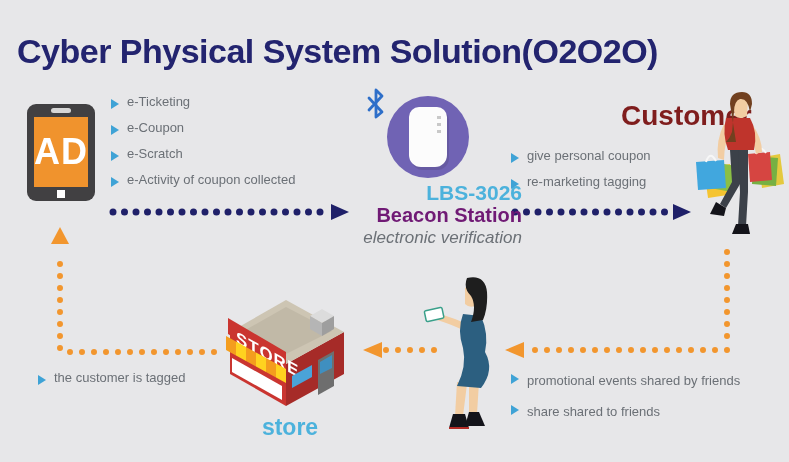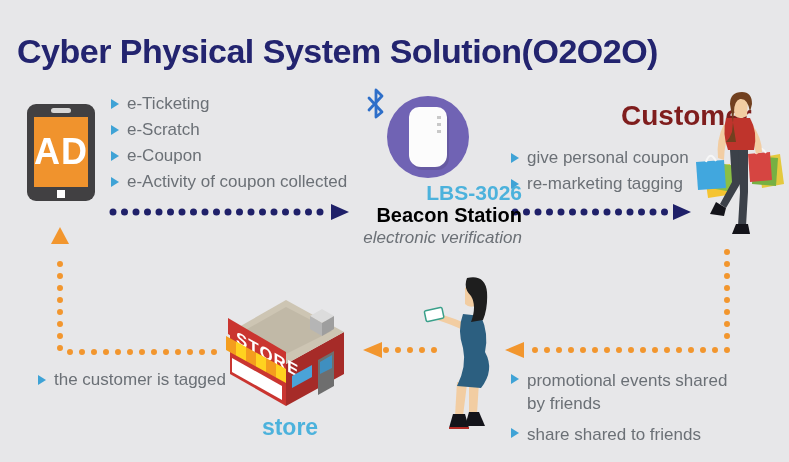--- a/index.html
+++ b/index.html
@@ -25,42 +25,42 @@
   .tablet-screen { position:absolute; left:7px; right:7px; top:13px; bottom:14px;
     background:#f0932d; display:flex; align-items:center; justify-content:center; }
   .tablet-ad { color:#ffffff; font-weight:bold; font-size:36px; letter-spacing:1px; }
   .tablet-speaker { position:absolute; top:4px; left:50%; transform:translateX(-50%);
     width:20px; height:5px; background:#d6d6d6; border-radius:3px; }
   .tablet-home { position:absolute; bottom:3px; left:50%; transform:translateX(-50%);
     width:8px; height:8px; background:#ffffff; }
 
   
   .blist { list-style:none; }
-  .blist li { display:flex; align-items:flex-start; font-size:17px; color:#6b7076; }
+  .blist li { display:flex; align-items:flex-start; font-size:13px; color:#6b7076; }
   .tri-bullet { flex:0 0 auto; width:0; height:0; margin:5px 8px 0 0;
     border-top:5px solid transparent; border-bottom:5px solid transparent;
     border-left:8px solid #3fa3d6; }
   .list-eservices { left:111px; top:94px; }
   .list-eservices li { height:26px; }
   .list-coupon { left:511px; top:148px; }
   .list-coupon li { height:26px; }
   .list-sharing { left:511px; top:369px; width:232px; }
   .list-sharing li { line-height:23px; margin-bottom:8px; }
   .tagged-note { left:38px; top:370px; }
 
   
   .beacon-circle { left:387px; top:96px; width:82px; height:82px; border-radius:50%;
     background:#7063b4; display:flex; align-items:center; justify-content:center; }
   .beacon-device { width:38px; height:60px; background:#fcfcfc;
     border-radius:10px 10px 12px 12px; box-shadow:2px 3px 0 rgba(90,80,140,.45);
     position:relative; }
   .beacon-led { position:absolute; right:6px; width:4px; height:3px; background:#c9c9c9; }
   .beacon-text { left:344px; top:181px; width:178px; text-align:right; }
   .beacon-model { font-size:21px; font-weight:bold; color:#4cb2dc; line-height:23px; }
-  .beacon-name  { font-size:20px; font-weight:bold; color:#000000; line-height:23px; }
+  .beacon-name  { font-size:20px; font-weight:bold; color:#701a75; line-height:23px; }
   .beacon-caption { font-size:17px; color:#6b7076; line-height:21px;font-style:italic; }
 
   .customer-label { left:621px; top:100px; font-size:28px; font-weight:bold; color:#7f1d1d; }
   .store-label { left:240px; top:414px; width:100px; text-align:center;
     font-size:23px; font-weight:bold; color:#4cb2dc; }
 
   .bt-icon { left:365px; top:87px; }
   .customer-fig { left:690px; top:92px; }
   .sharer-fig { left:423px; top:276px; }
   .store-fig { left:220px; top:274px; }
@@ -109,25 +109,25 @@
     <div class="tablet-home"></div>
   </div>
 
   <ul class="abs blist list-eservices">
     <li>
       <span class="tri-bullet"></span>
       <span>e-Ticketing</span>
       </li>
     <li>
       <span class="tri-bullet"></span>
+      <span>e-Coupon</span>
+      </li>
+    <li>
+      <span class="tri-bullet"></span>
       <span>e-Scratch</span>
-      </li>
-    <li>
-      <span class="tri-bullet"></span>
-      <span>e-Coupon</span>
       </li>
     <li>
       <span class="tri-bullet"></span>
       <span>e-Activity of coupon collected</span>
       </li>
   </ul>
 
   <svg class="abs bt-icon" width="22" height="33" viewBox="0 0 22 33">
     <path d="M4 11 L17 25 L11 30 L11 3 L17 9 L4 23" fill="none" stroke="#2e6fc9" stroke-width="2.8" stroke-linejoin="round" stroke-linecap="round"></path>
   </svg>

